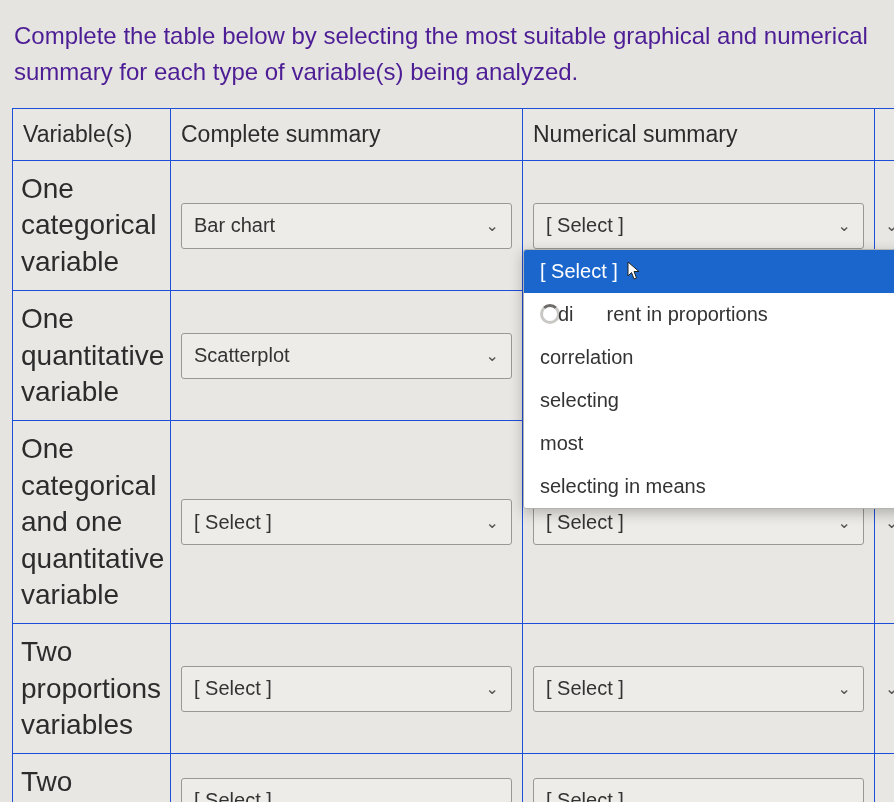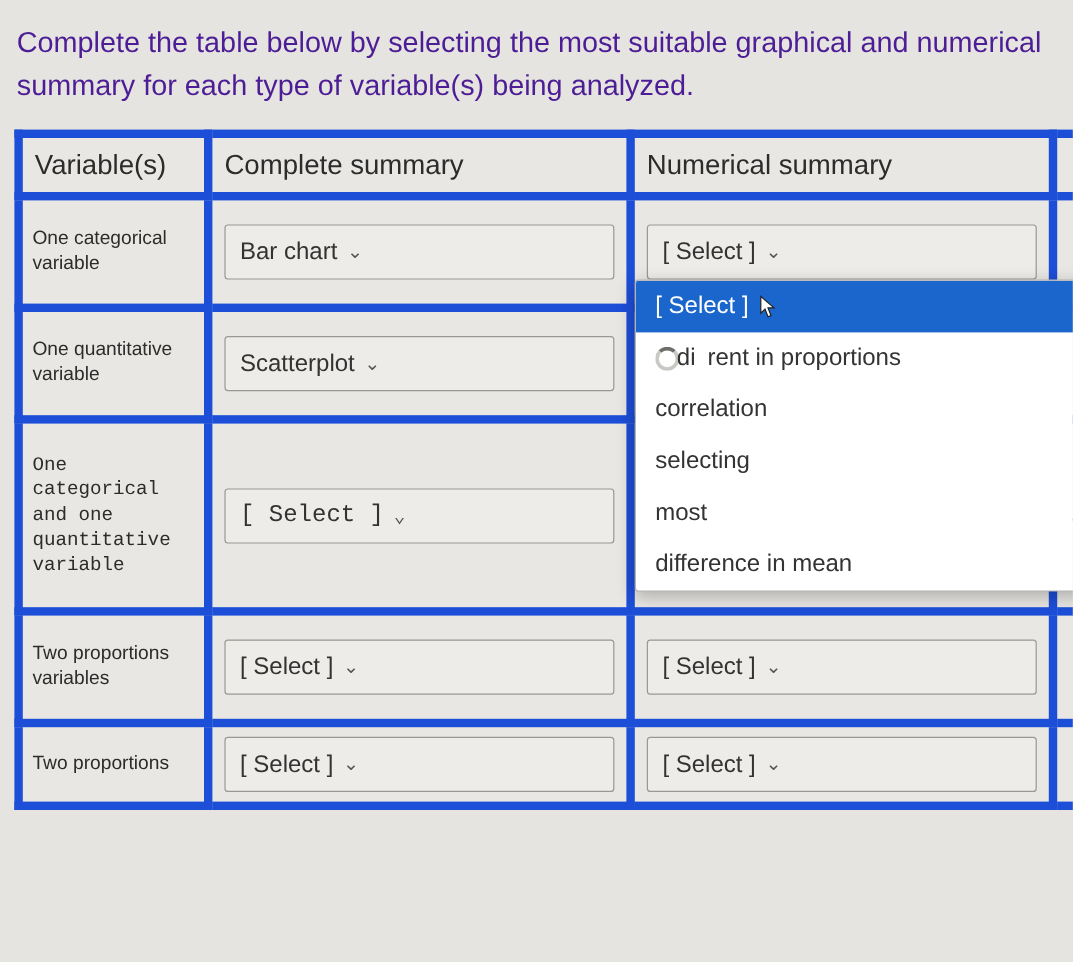--- a/index.html
+++ b/index.html
@@ -18,46 +18,47 @@
       color: #4c1d95;
       margin-bottom: 18px;
       padding: 0 2px;
     }
     table {
       border-collapse: collapse;
       width: 100%;
       table-layout: fixed;
     }
     th, td {
-      border: 7px solid #1d4ed8;
+      border: 1px solid #1d4ed8;
       padding: 8px 10px;
       text-align: left;
       vertical-align: middle;
       font-weight: normal;
       font-size: 22px;
       background: #e8e7e3;
     }
     th {
       font-size: 23px;
       color: #2c2c2c;
       height: 52px;
     }
     .col-var { width: 158px; }
     .col-grp { width: 352px; }
     .col-num { width: 352px; }
     .col-pad { width: 32px; }
     .rowlabel {
-      font-size: 16px;
+      font-size: 28px;
       line-height: 1.3;
       color: #2c2c2c;
       padding: 10px 8px;
     }
     .select-box {
       display: flex;
       align-items: center;
+      justify-content: space-between;
       border: 1px solid #9a9894;
       background: #edece8;
       border-radius: 3px;
       height: 46px;
       width: 100%;
       padding: 0 12px;
       font-size: 20px;
       color: #333;
       cursor: pointer;
     }
@@ -103,21 +104,21 @@
     .loading-spinner {
       display: inline-block;
       width: 20px; height: 20px;
       border: 3px solid #c9c8c4;
       border-top-color: #6e6d69;
       border-radius: 50%;
       vertical-align: middle;
       margin-right: 2px;
     }
     .row-h-93 td { height: 93px; }
-    .row-h-160 td { height: 160px; font-family: Liberation Mono, monospace; }
+    .row-h-160 td { height: 160px; }
     .row-h-66 td { height: 66px; }
   </style>
 </head>
 <body>
 
 <div class="instructions">Complete the table below by selecting the most suitable graphical and numerical summary for each type of variable(s) being analyzed.</div>
 
 <table>
   <colgroup>
     <col class="col-var">
@@ -155,33 +156,33 @@
               <span>[ Select ]</span>
               <span class="cursor-icon">
                 <svg viewBox="0 0 16 20" width="16" height="20">
                     <path d="M2 1 L2 15 L5.5 11.5 L8 18 L10.5 17 L8 10.5 L13 10.5 Z"></path>
                   </svg>
               </span>
             </div>
             <div class="dropdown-item">
               <span class="loading-spinner"></span>
               <span style="margin-left:-4px">di</span>
-              <span style="margin-left:10px">rent in proportions</span>
+              <span style="margin-left:33px">rent in proportions</span>
             </div>
             <div class="dropdown-item">
               <span>correlation</span>
             </div>
             <div class="dropdown-item">
               <span>selecting</span>
             </div>
             <div class="dropdown-item">
               <span>most</span>
             </div>
             <div class="dropdown-item">
-              <span>difference in mean</span>
+              <span>selecting in means</span>
             </div>
           </div>
         </div>
       </td>
       <td class="chev-cell"><span>⌄</span></td>
     </tr>
 
     <tr class="row-h-93">
       <td class="rowlabel">One quantitative variable</td>
       <td>

